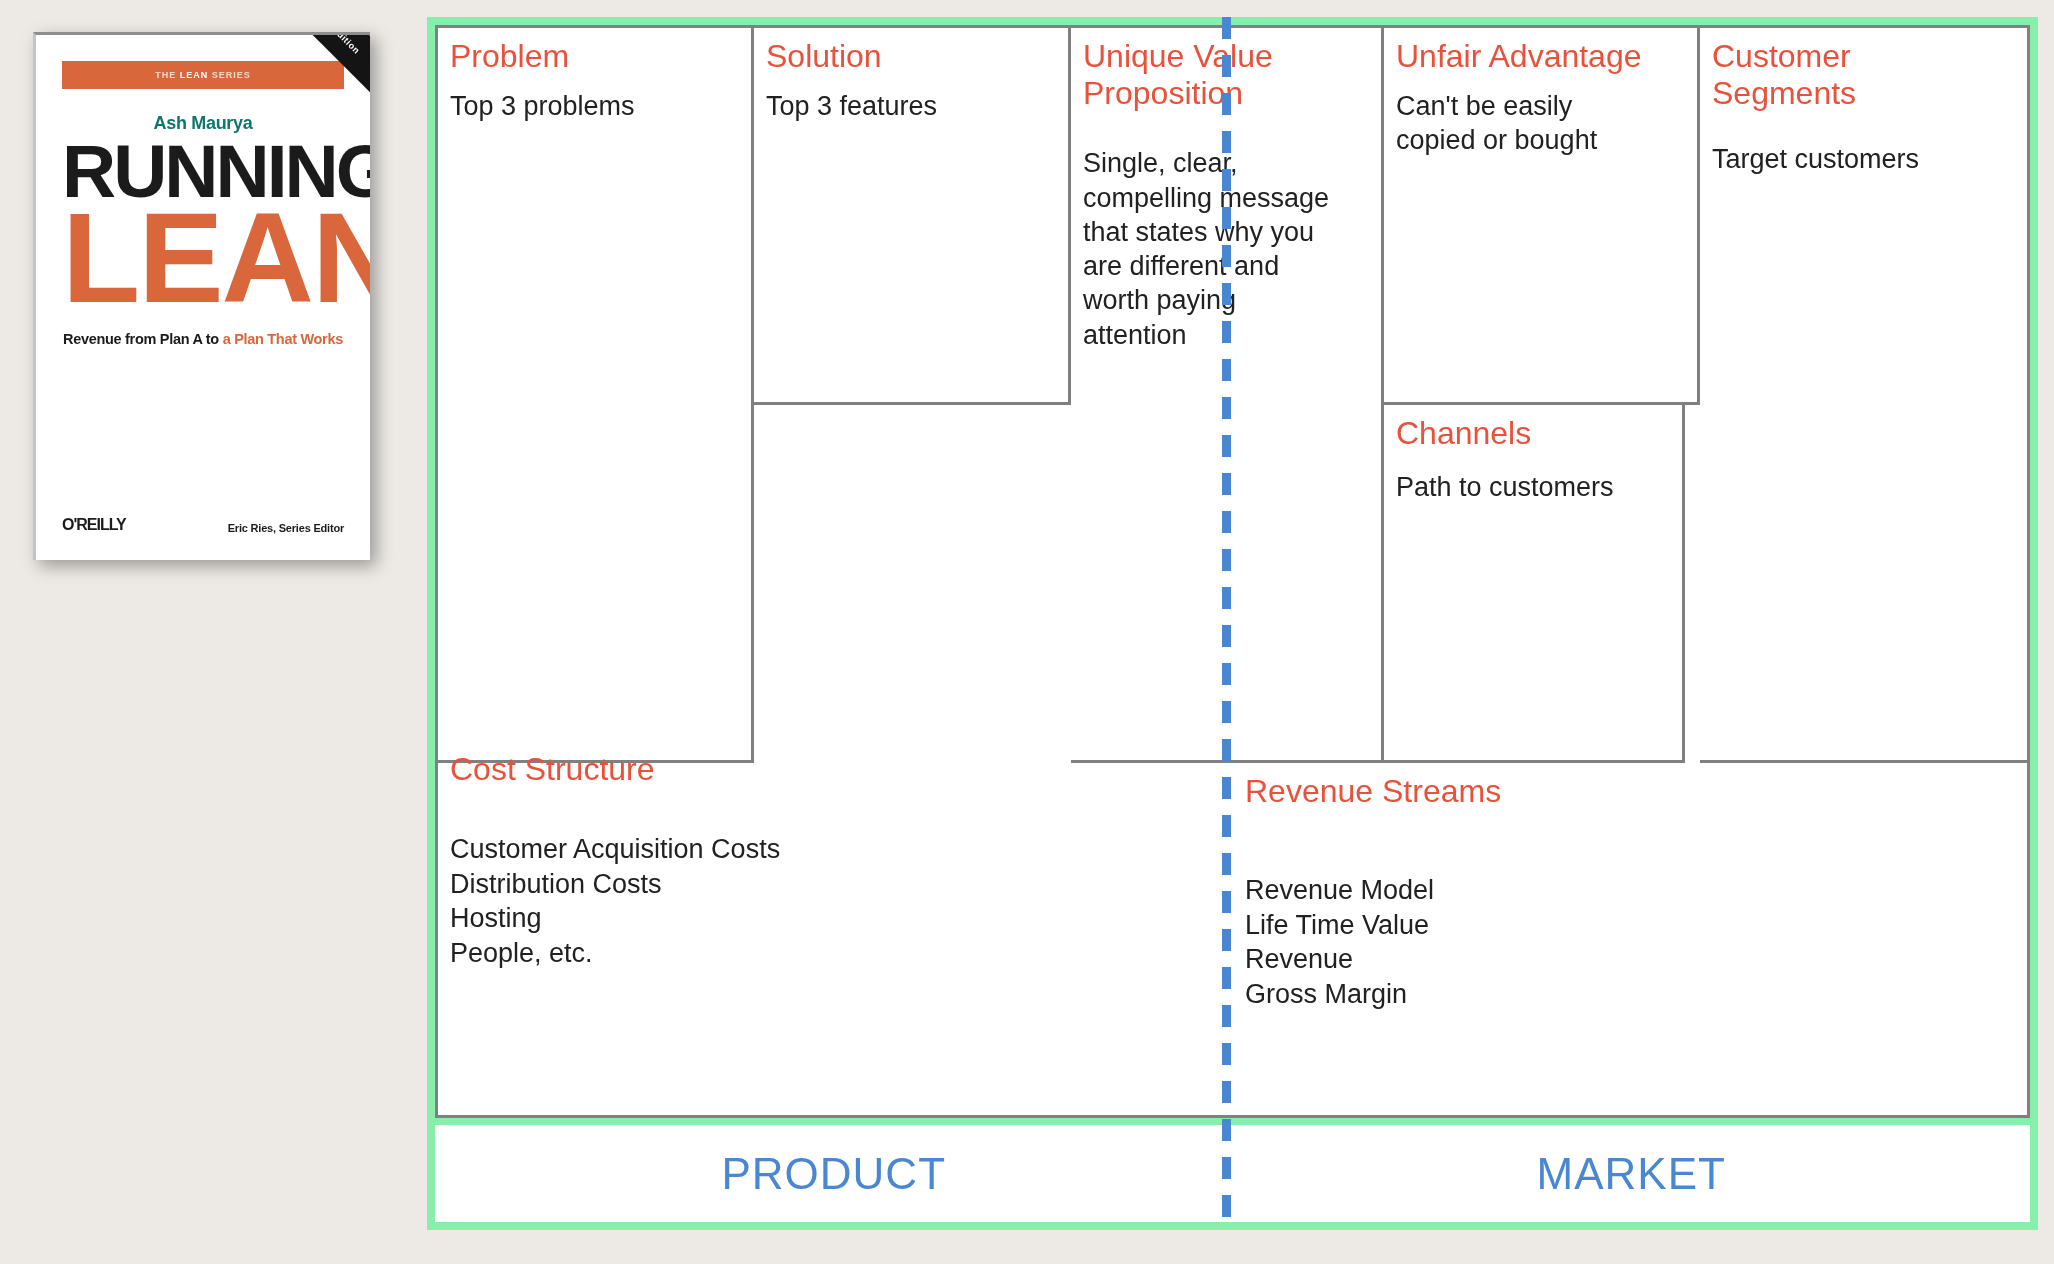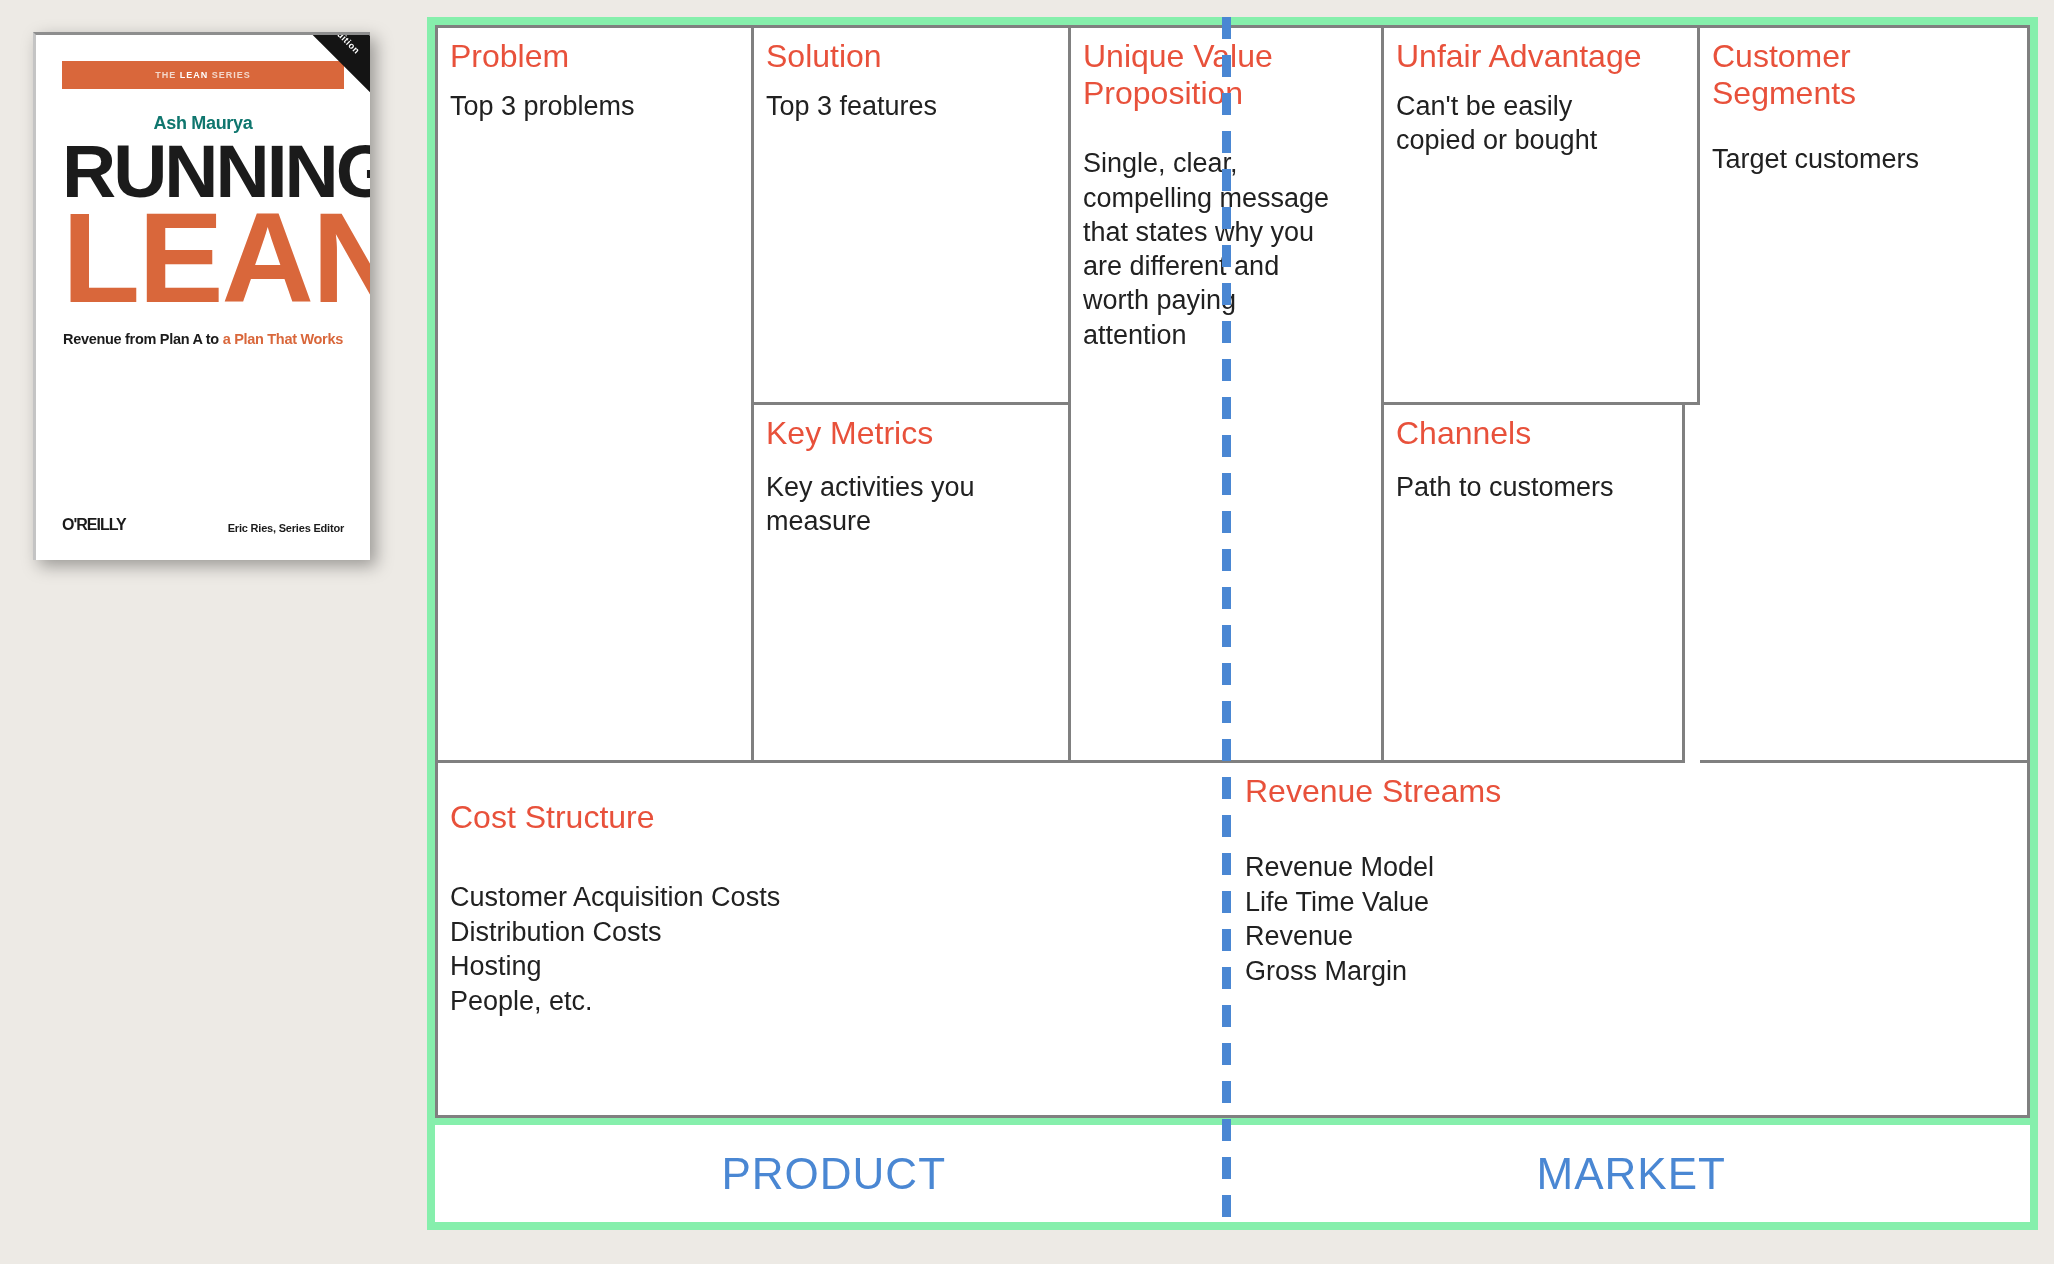--- a/index.html
+++ b/index.html
@@ -246,24 +246,20 @@
     <div class="cell brd-r brd-b" style="left:0px; top:0px; width:316px; height:735px;">
       <div class="cell-head">Problem</div>
       <div class="cell-body">Top 3 problems</div>
     </div>
 
     <div class="cell brd-r brd-b" style="left:316px; top:0px; width:317px; height:377px;">
       <div class="cell-head">Solution</div>
       <div class="cell-body"> Top 3 features</div>
     </div>
 
-    <div class="cell brd-r brd-b" style="left:316px; top:377px; width:317px; height:358px;">
-      <div class="cell-head">Key Metrics</div>
-      <div class="cell-body narrow" style="max-width:250px;">Key activities you measure</div>
-    </div>
 
     <div class="cell brd-r brd-b" style="left:633px; top:0px; width:313px; height:735px;">
       <div class="cell-head" style="max-width:230px;">Unique Value Proposition</div>
       <div class="cell-body" style="max-width:248px; margin-top:34px;">Single, clear, compelling message that states why you are different and worth paying attention</div>
     </div>
 
     <div class="cell brd-r brd-b" style="left:946px; top:0px; width:316px; height:377px;">
       <div class="cell-head">Unfair Advantage</div>
       <div class="cell-body" style="max-width:250px;">Can't be easily copied or bought</div>
     </div>
@@ -271,31 +267,31 @@
     <div class="cell brd-r brd-b" style="left:946px; top:377px; width:301px; height:358px;">
       <div class="cell-head">Channels</div>
       <div class="cell-body narrow">Path to customers</div>
     </div>
 
     <div class="cell brd-b" style="left:1262px; top:0px; width:327px; height:735px;">
       <div class="cell-head" style="max-width:190px;">Customer Segments</div>
       <div class="cell-body" style="margin-top:30px;">Target customers</div>
     </div>
 
-    <div class="cell" style="left:0px; top:761px; width:795px; height:362px;">
+    <div class="cell" style="left:0px; top:713px; width:795px; height:362px;">
       <div class="cell-head">Cost Structure</div>
       <div class="cell-body" style="margin-top:44px; line-height:1.28;">Customer Acquisition Costs
 Distribution Costs
 Hosting
 People, etc.</div>
     </div>
 
     <div class="cell" style="left:795px; top:735px; width:794px; height:354px;">
       <div class="cell-head">Revenue Streams</div>
-      <div class="cell-body" style="margin-top:40px; line-height:1.28;">Revenue Model
+      <div class="cell-body" style="margin-top:63px; line-height:1.28;">Revenue Model
 Life Time Value
 Revenue
 Gross Margin</div>
     </div>
 
   </div>
 
   <div class="canvas-footer">
     <div class="footer-half">
       <div class="footer-label">PRODUCT</div>

